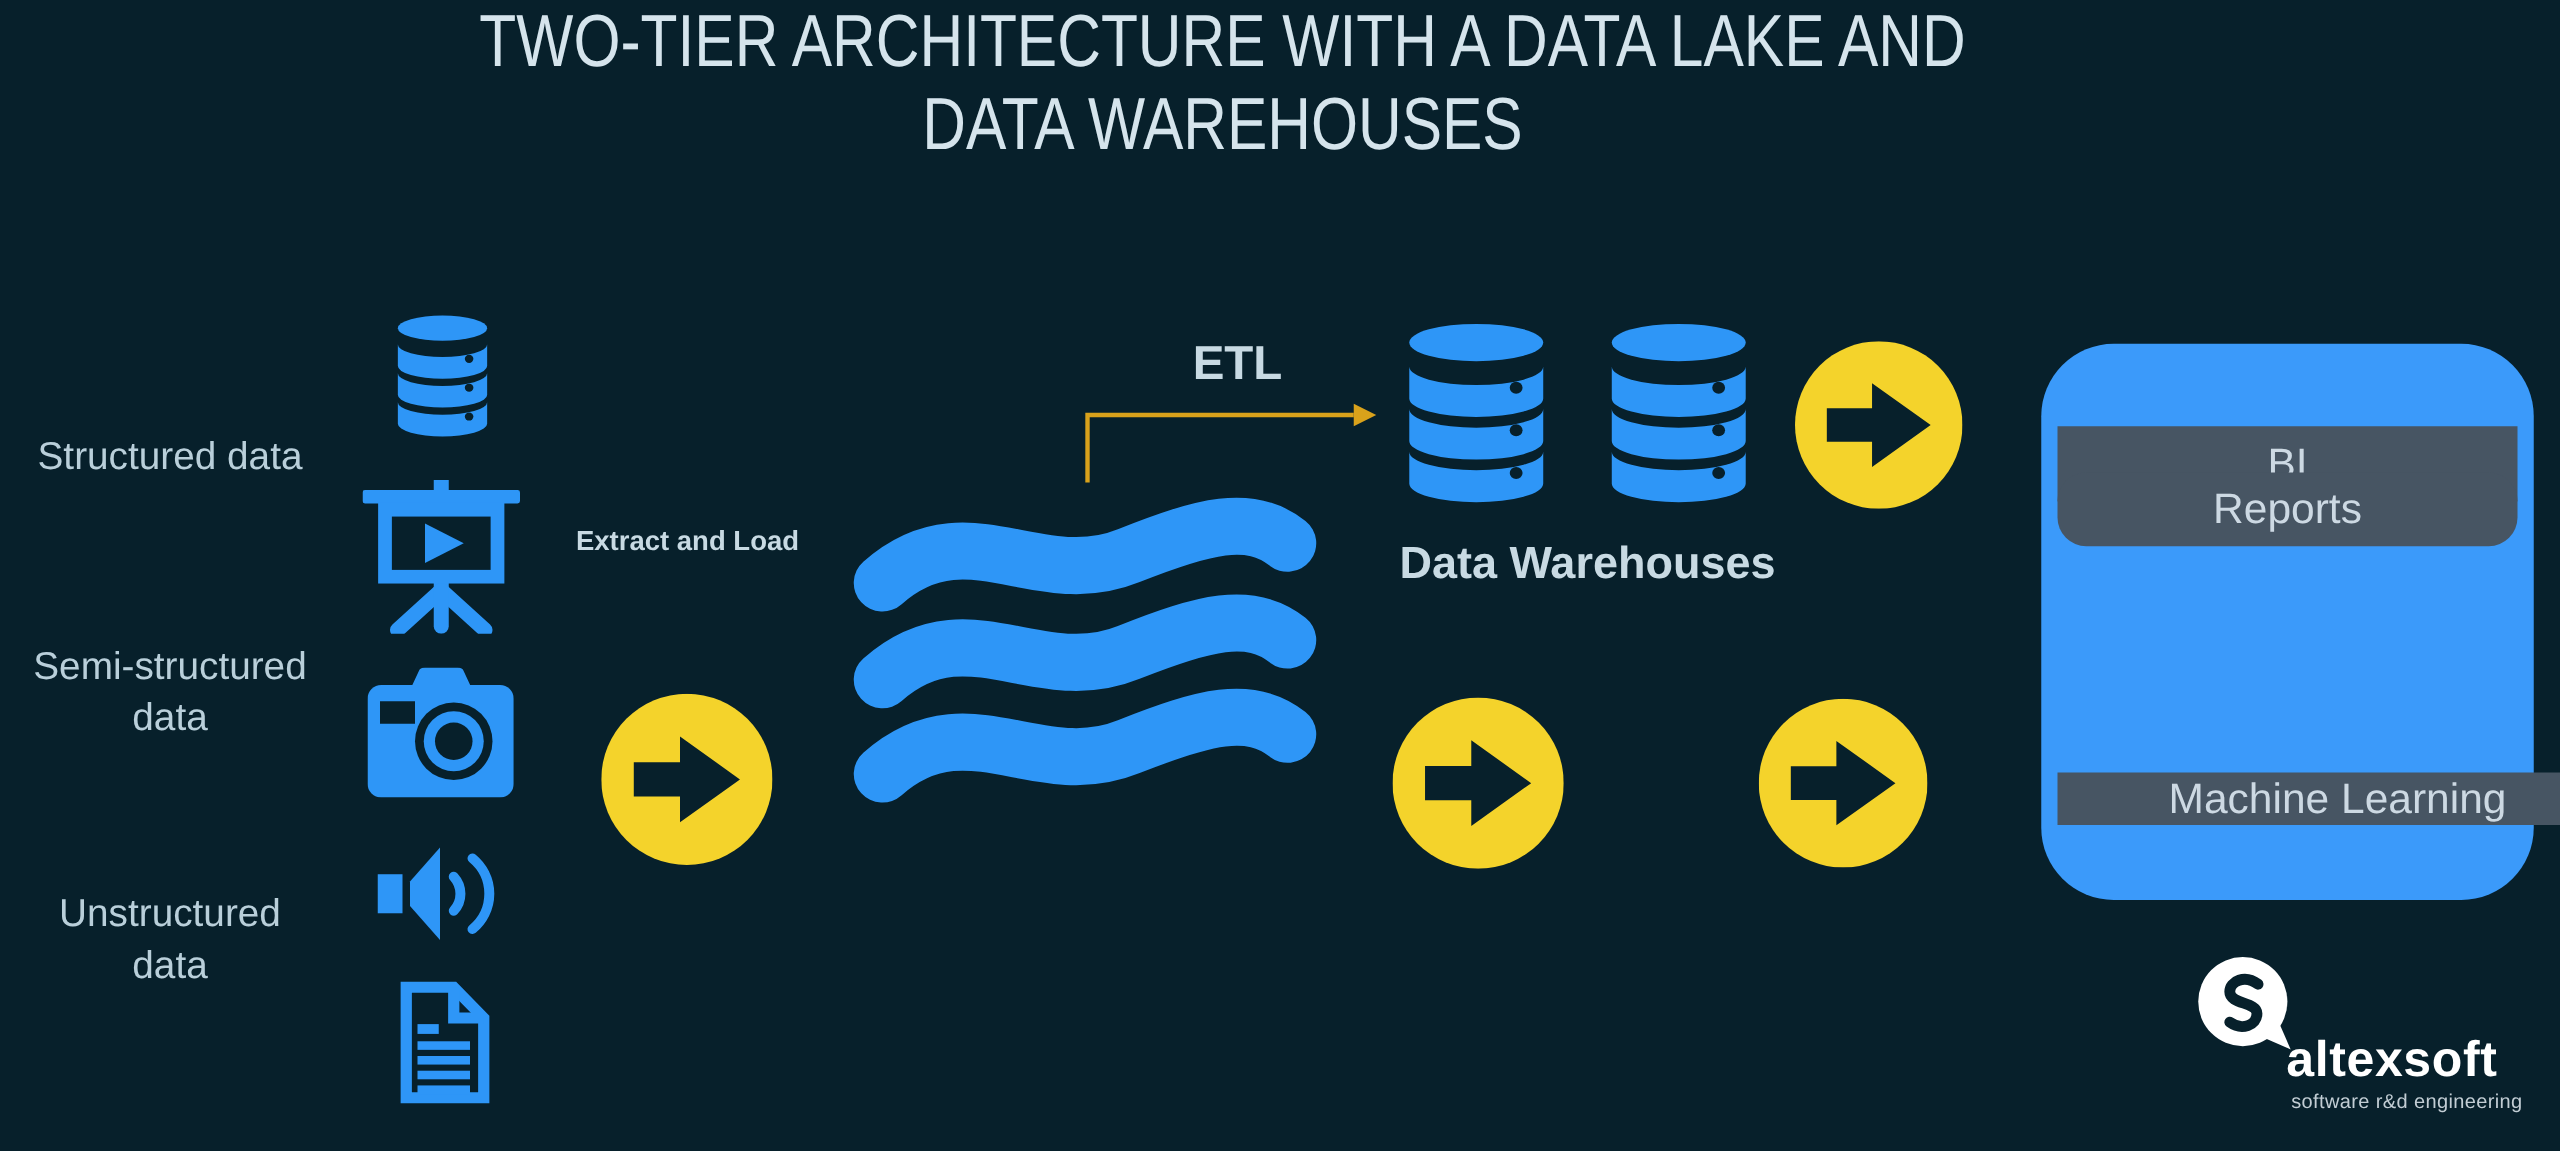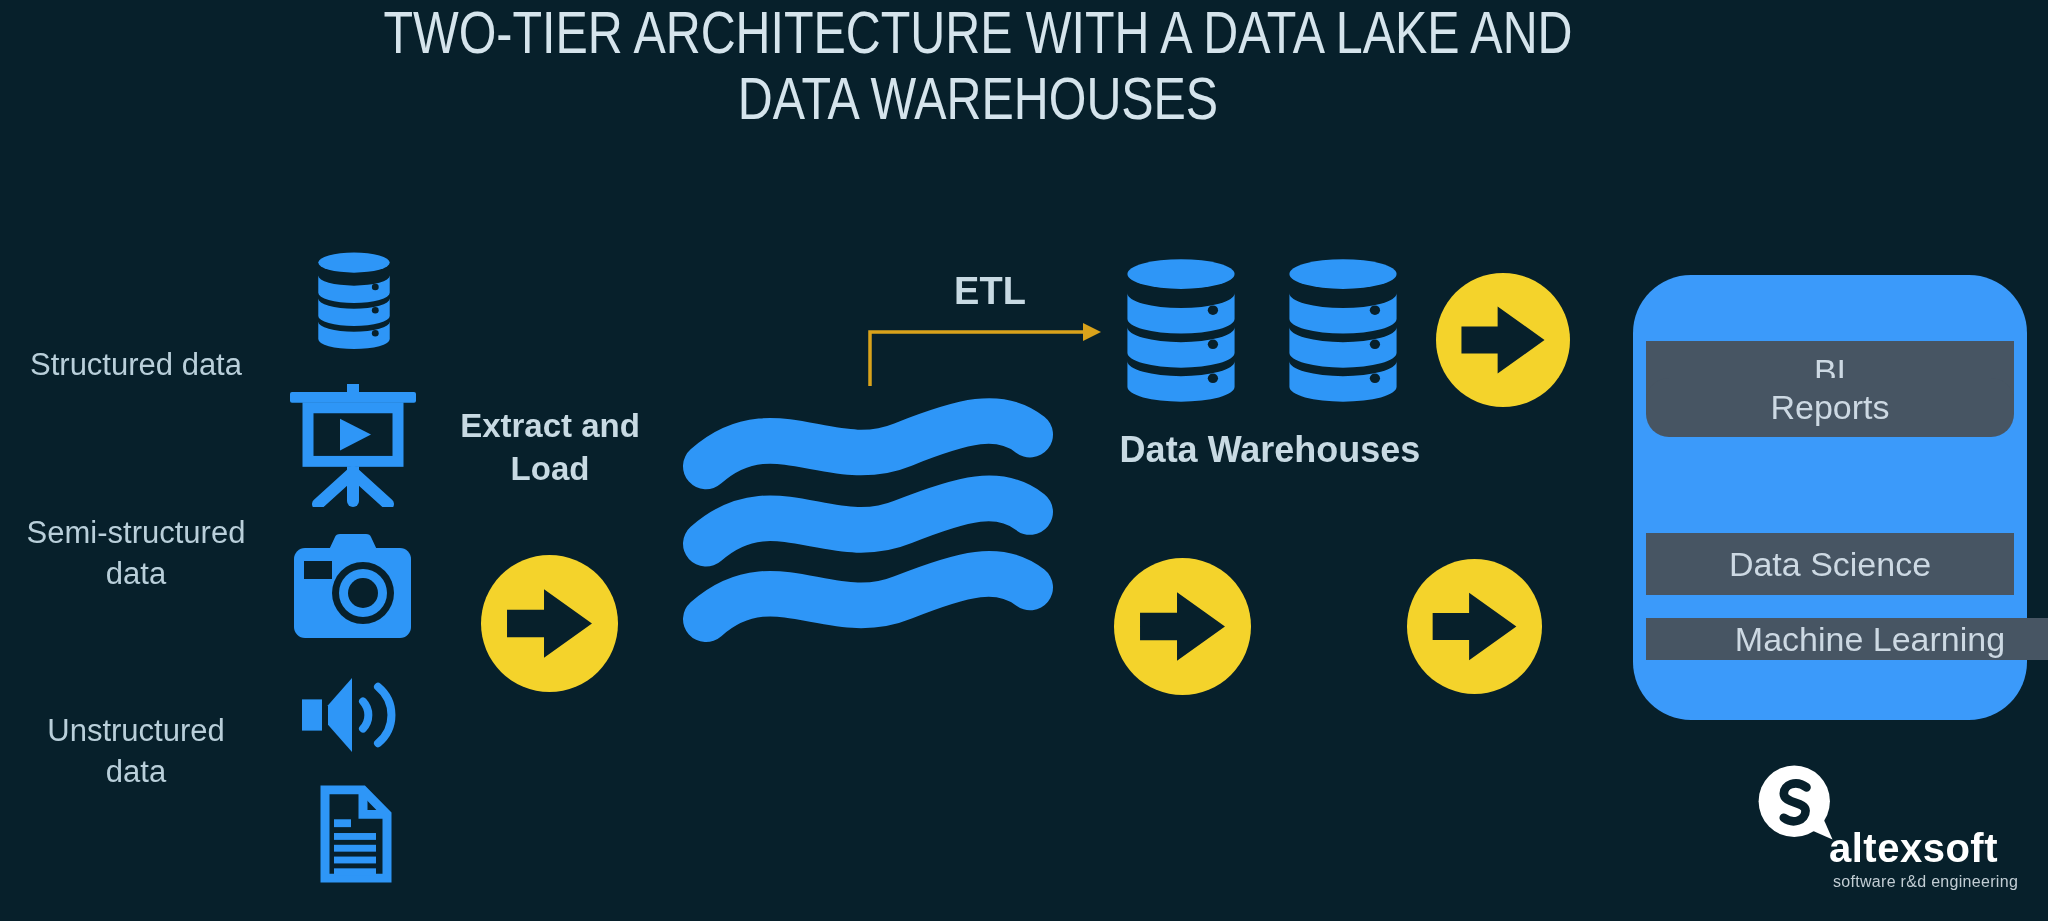--- a/index.html
+++ b/index.html
@@ -89,21 +89,21 @@
   <svg class="abs" style="left:316px;top:782px;" width="80" height="104" viewBox="0 0 80 106" preserveAspectRatio="none">
     <path d="M47 8 H9 V98 H71 V33 L47 8 Z" fill="none" stroke="var(--blue)" stroke-width="9"></path>
     <path d="M47 8 V33 H71" fill="none" stroke="var(--blue)" stroke-width="9"></path>
     <rect x="18" y="38" width="17" height="8" fill="var(--blue)"></rect>
     <rect x="18" y="52" width="42" height="7" fill="var(--blue)"></rect>
     <rect x="18" y="64" width="42" height="7" fill="var(--blue)"></rect>
     <rect x="18" y="76" width="42" height="7" fill="var(--blue)"></rect>
     <rect x="18" y="88" width="42" height="7" fill="var(--blue)"></rect>
   </svg>
 
-  <div class="abs flowlbl" style="left:435px;width:230px;top:404px;font-size:33px;line-height:43px;">Extract and Load</div>
+  <div class="abs flowlbl" style="left:435px;width:230px;top:404px;font-size:22px;line-height:58px;">Extract and Load</div>
 
   <svg class="abs" style="left:481px;top:555px;" width="137" height="137" viewBox="0 0 100 100">
     <circle cx="50" cy="50" r="50" fill="var(--yellow)"></circle>
     <path d="M19 40 H46 V25 L81 50 L46 75 V60 H19 Z" fill="var(--bg)"></path>
   </svg>
 
   <svg class="abs" style="left:678px;top:381px;" width="380" height="266" viewBox="0 0 380 268" preserveAspectRatio="none">
     <path d="M28 86 C95 26 152 94 225 64 C285 40 322 30 352 54" stroke="var(--blue)" stroke-width="46" fill="none" stroke-linecap="round"></path>
     <path d="M28 164 C95 104 152 172 225 142 C285 118 322 108 352 132" stroke="var(--blue)" stroke-width="46" fill="none" stroke-linecap="round"></path>
     <path d="M28 240 C95 180 152 248 225 218 C285 194 322 184 352 208" stroke="var(--blue)" stroke-width="46" fill="none" stroke-linecap="round"></path>
@@ -144,21 +144,20 @@
     <path d="M19 40 H46 V25 L81 50 L46 75 V60 H19 Z" fill="var(--bg)"></path>
   </svg>
   <svg class="abs" style="left:1407px;top:559px;" width="135" height="135" viewBox="0 0 100 100">
     <circle cx="50" cy="50" r="50" fill="var(--yellow)"></circle>
     <path d="M19 40 H46 V25 L81 50 L46 75 V60 H19 Z" fill="var(--bg)"></path>
   </svg>
 
   <div class="abs panel">
     <div class="bar" style="top:38px;height:60px;margin-top:28px;">BI</div>
     <div class="bar" style="top:103px;height:59px;border-radius:23px;">Reports</div>
-    <div class="bar" style="top:258px;height:62px;">Data Science</div>
     <div class="bar" style="top:343px;height:42px;padding-left:40px;">Machine Learning</div>
   </div>
 
   <svg class="abs" style="left:1756px;top:763px;" width="80" height="80" viewBox="0 0 92 92">
     <circle cx="44" cy="44" r="41" fill="var(--white)"></circle>
     <path d="M56 74 L88 88 L74 56 Z" fill="var(--white)"></path>
     <path d="M58 28 C46 19 32 25 32 35 C32 47 57 44 57 55 C57 66 43 71 32 63" stroke="var(--bg)" stroke-width="10" fill="none" stroke-linecap="round"></path>
   </svg>
   <div class="abs logo-name" style="left:1829px;top:826px;text-align:center;">altexsoft</div>
   <div class="abs logo-tag" style="left:1833px;top:873px;">software r&amp;d engineering</div>

